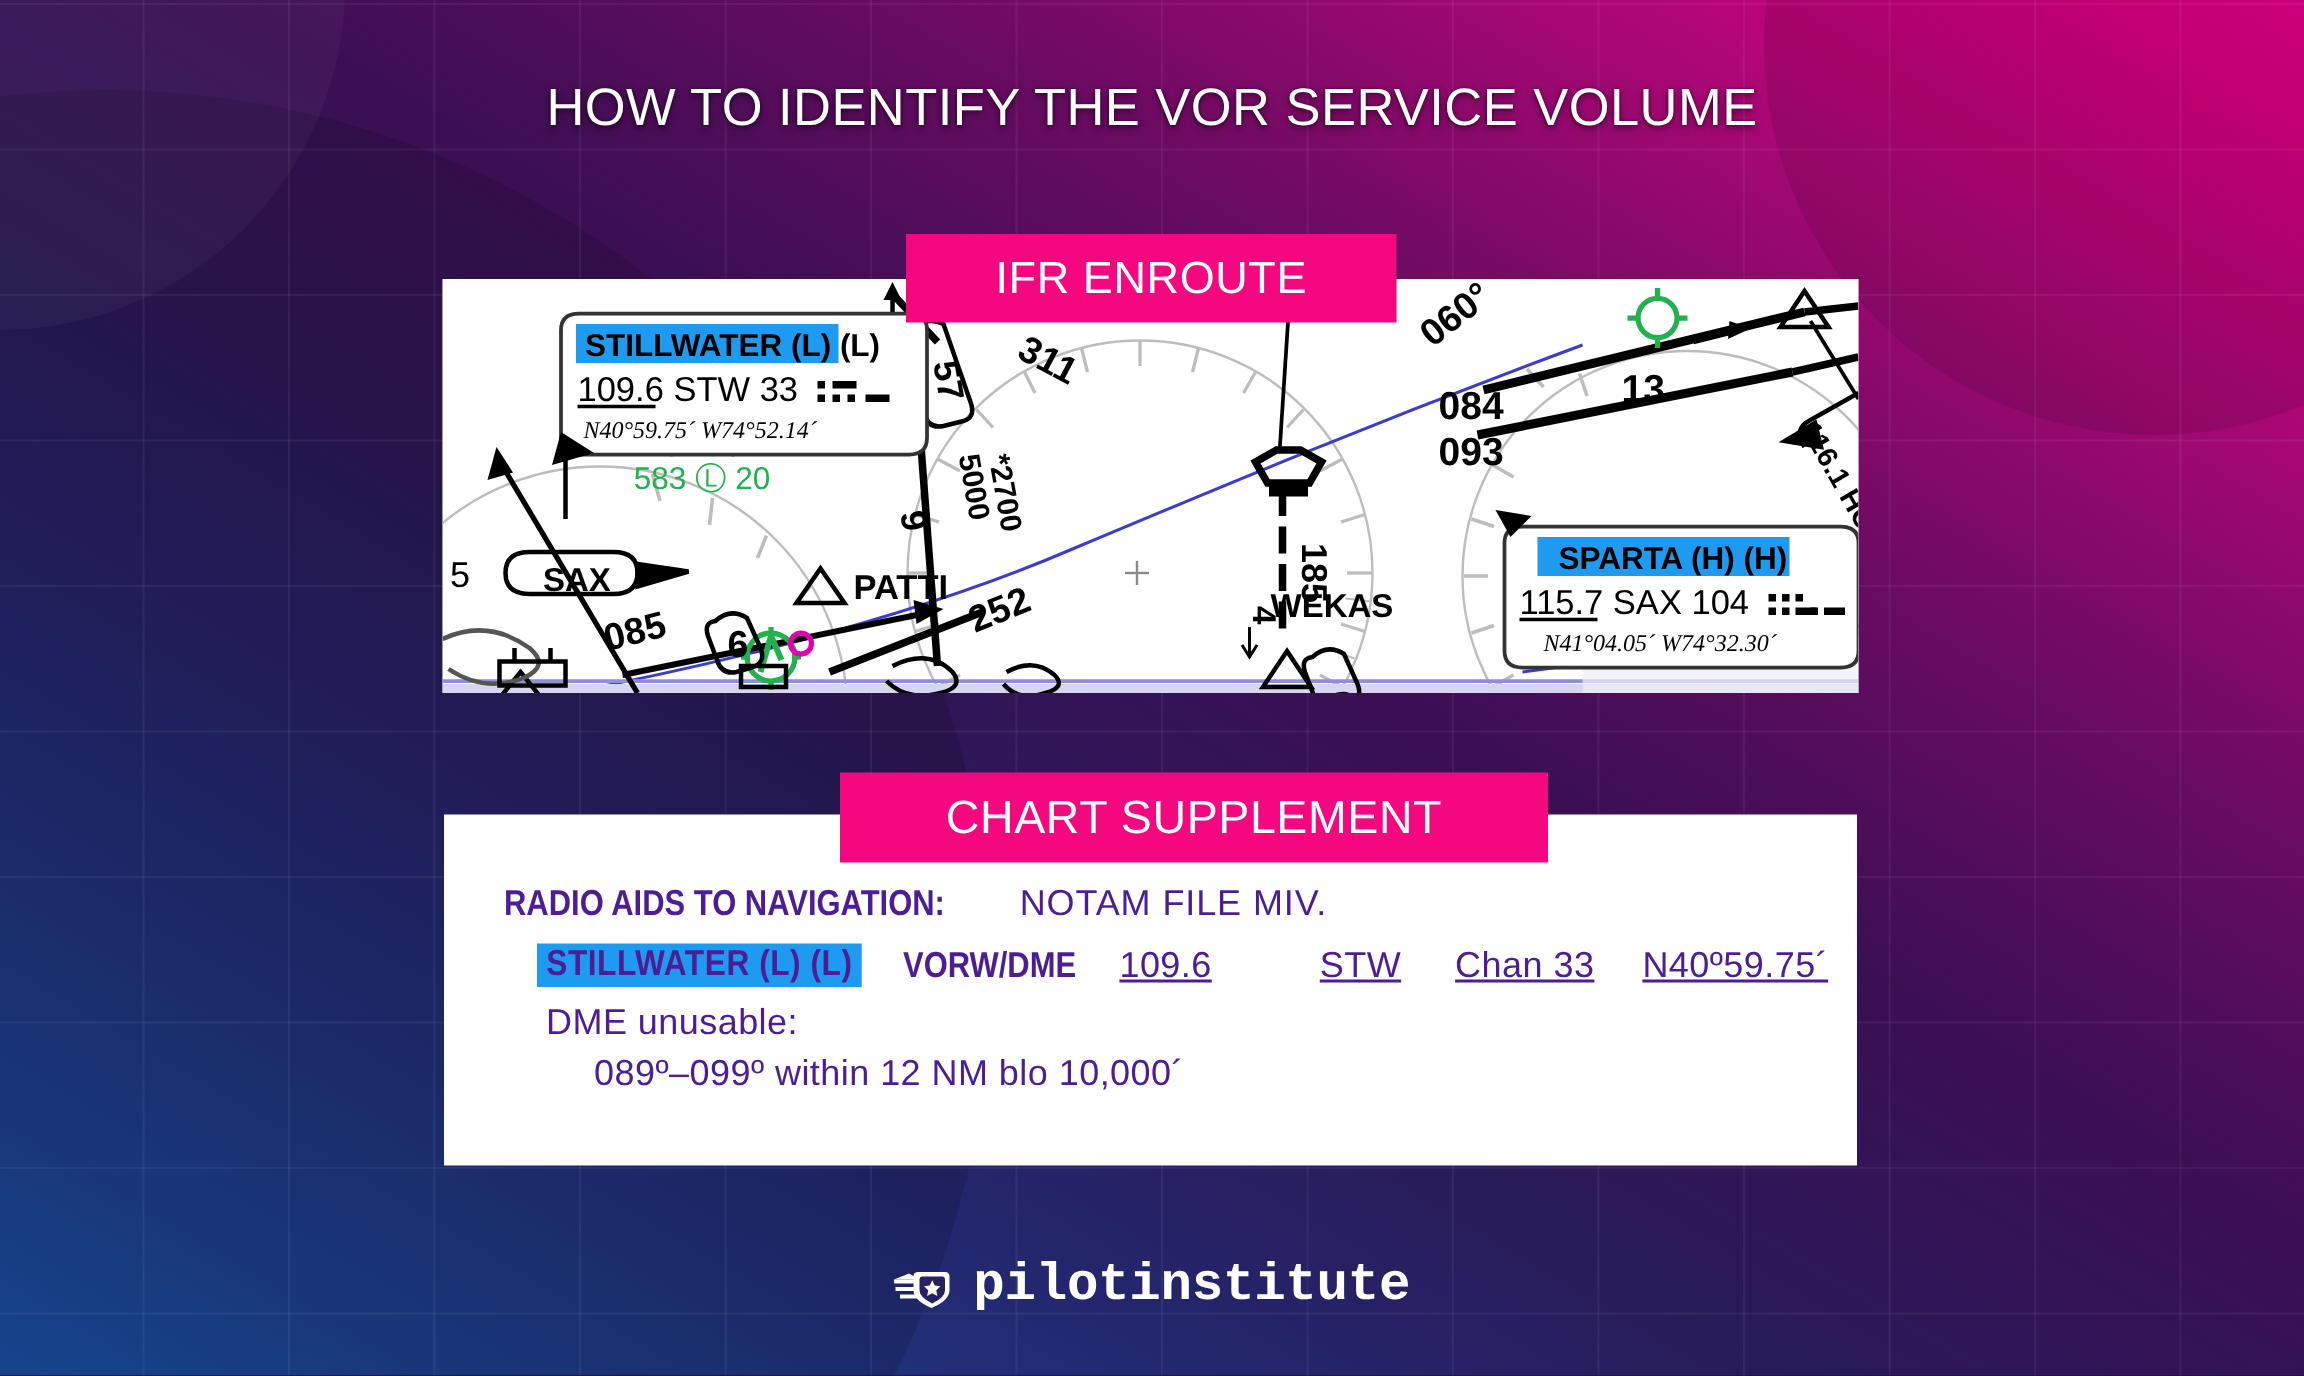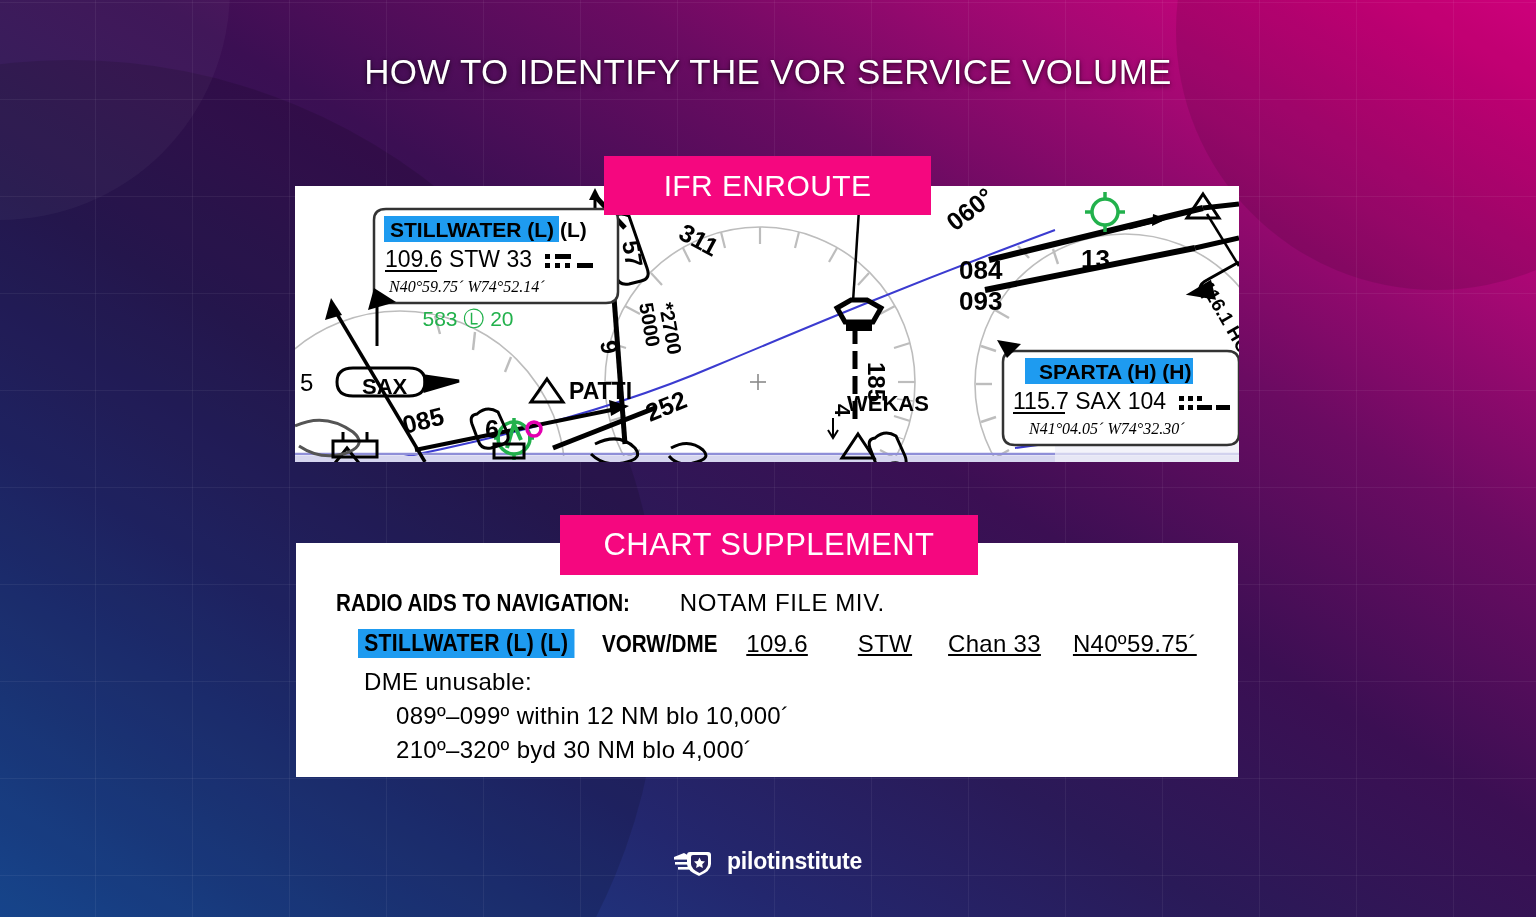--- a/index.html
+++ b/index.html
@@ -73,41 +73,41 @@
     background:#f5077f;
     color:#ffffff;
     display:flex;
     align-items:center;
     justify-content:center;
     font-size:30px;
     letter-spacing:0.4px;
     z-index:6;
   }
   #banner-enroute { left:604px; top:156px; width:327px; height:59px;text-align:center; }
-  #banner-supp    { left:560px; top:515px; width:418px; height:60px; font-size:31px; }
+  #banner-supp    { left:560px; top:515px; width:472px; height:60px; font-size:31px; }
 
   
   .panel {
     position:absolute;
     background:#ffffff;
     overflow:hidden;
     z-index:3;
   }
   #panel-enroute { left:295px; top:186px; width:944px; height:276px; }
   #panel-supp    { left:296px; top:543px; width:942px; height:234px; }
 
   
   #chartsvg { position:absolute; left:0; top:0; width:944px; height:276px; }
 
   
   #supp-body {
     position:absolute;
     left:40px; top:48px;
     width:880px;
-    color:#000000;
+    color:#4c1d95;
   }
   .supp-line { white-space:nowrap; line-height:1; }
   #supp-l1 { font-size:24px; margin-bottom:14px; }
   #supp-l1 .bold-cond {
     font-weight:bold;
     font-stretch:condensed;
     transform:scaleX(0.86);
     transform-origin:left center;
     display:inline-block;
   }
@@ -145,23 +145,24 @@
     position:absolute;
     left:0; right:0; bottom:40px;
     display:flex;
     align-items:center;
     justify-content:center;
     gap:9px;
   }
   #logo-mark { display:block; }
   #logo-text {
     color:#ffffff;
-    font-size:23px;
+    font-size:35px;
     font-weight:bold;
     letter-spacing:-0.2px;
+    font-family:Liberation Mono, monospace;
   }
   #logo-text .thin { font-weight:bold; }
 </style>
 </head>
 <body>
 
 <div id="bg">
   <div id="bg-circle-big"></div>
   <div id="bg-circle-tr"></div>
   <div id="bg-circle-tl"></div>
@@ -429,28 +430,27 @@
   <div id="supp-body">
 
     <div class="supp-line" id="supp-l1">
       <span class="bold-cond">RADIO AIDS TO NAVIGATION:</span><span class="notam">NOTAM FILE MIV.</span>
     </div>
 
     <div class="supp-line" id="supp-l2">
       <span id="supp-hl">STILLWATER  (L) (L)</span>
         <span id="supp-vorwdme">VORW/DME</span>
         <span class="supp-col" style="margin-left:10px">109.6</span>
-        <span class="supp-col" style="margin-left:50px">STW</span>
+        <span class="supp-col" style="margin-left:72px">STW</span>
         <span class="supp-col" style="margin-left:36px">Chan 33</span>
         <span class="supp-col" style="margin-left:32px">N40º59.75´</span>
     </div>
 
     <div class="supp-line" id="supp-l3">DME unusable:</div>
     <div class="supp-line" id="supp-l4">089º–099º within 12 NM blo 10,000´</div>
-    <div class="supp-line" id="supp-l5">210º–320º byd 30 NM blo 4,000´</div>
   </div>
 </div>
 
 <div id="footer">
   <svg id="logo-mark" width="44" height="32" viewBox="0 0 44 32">
     <g fill="#ffffff">
       <path d="M0 12 h17 v2.6 H0 Z"></path>
       <path d="M1 17 h16 v2.6 H1 Z"></path>
       <path d="M4 22 h13 v2.6 H4 Z"></path>
       <path d="M0 12 L10 8 L17 12 Z"></path>

